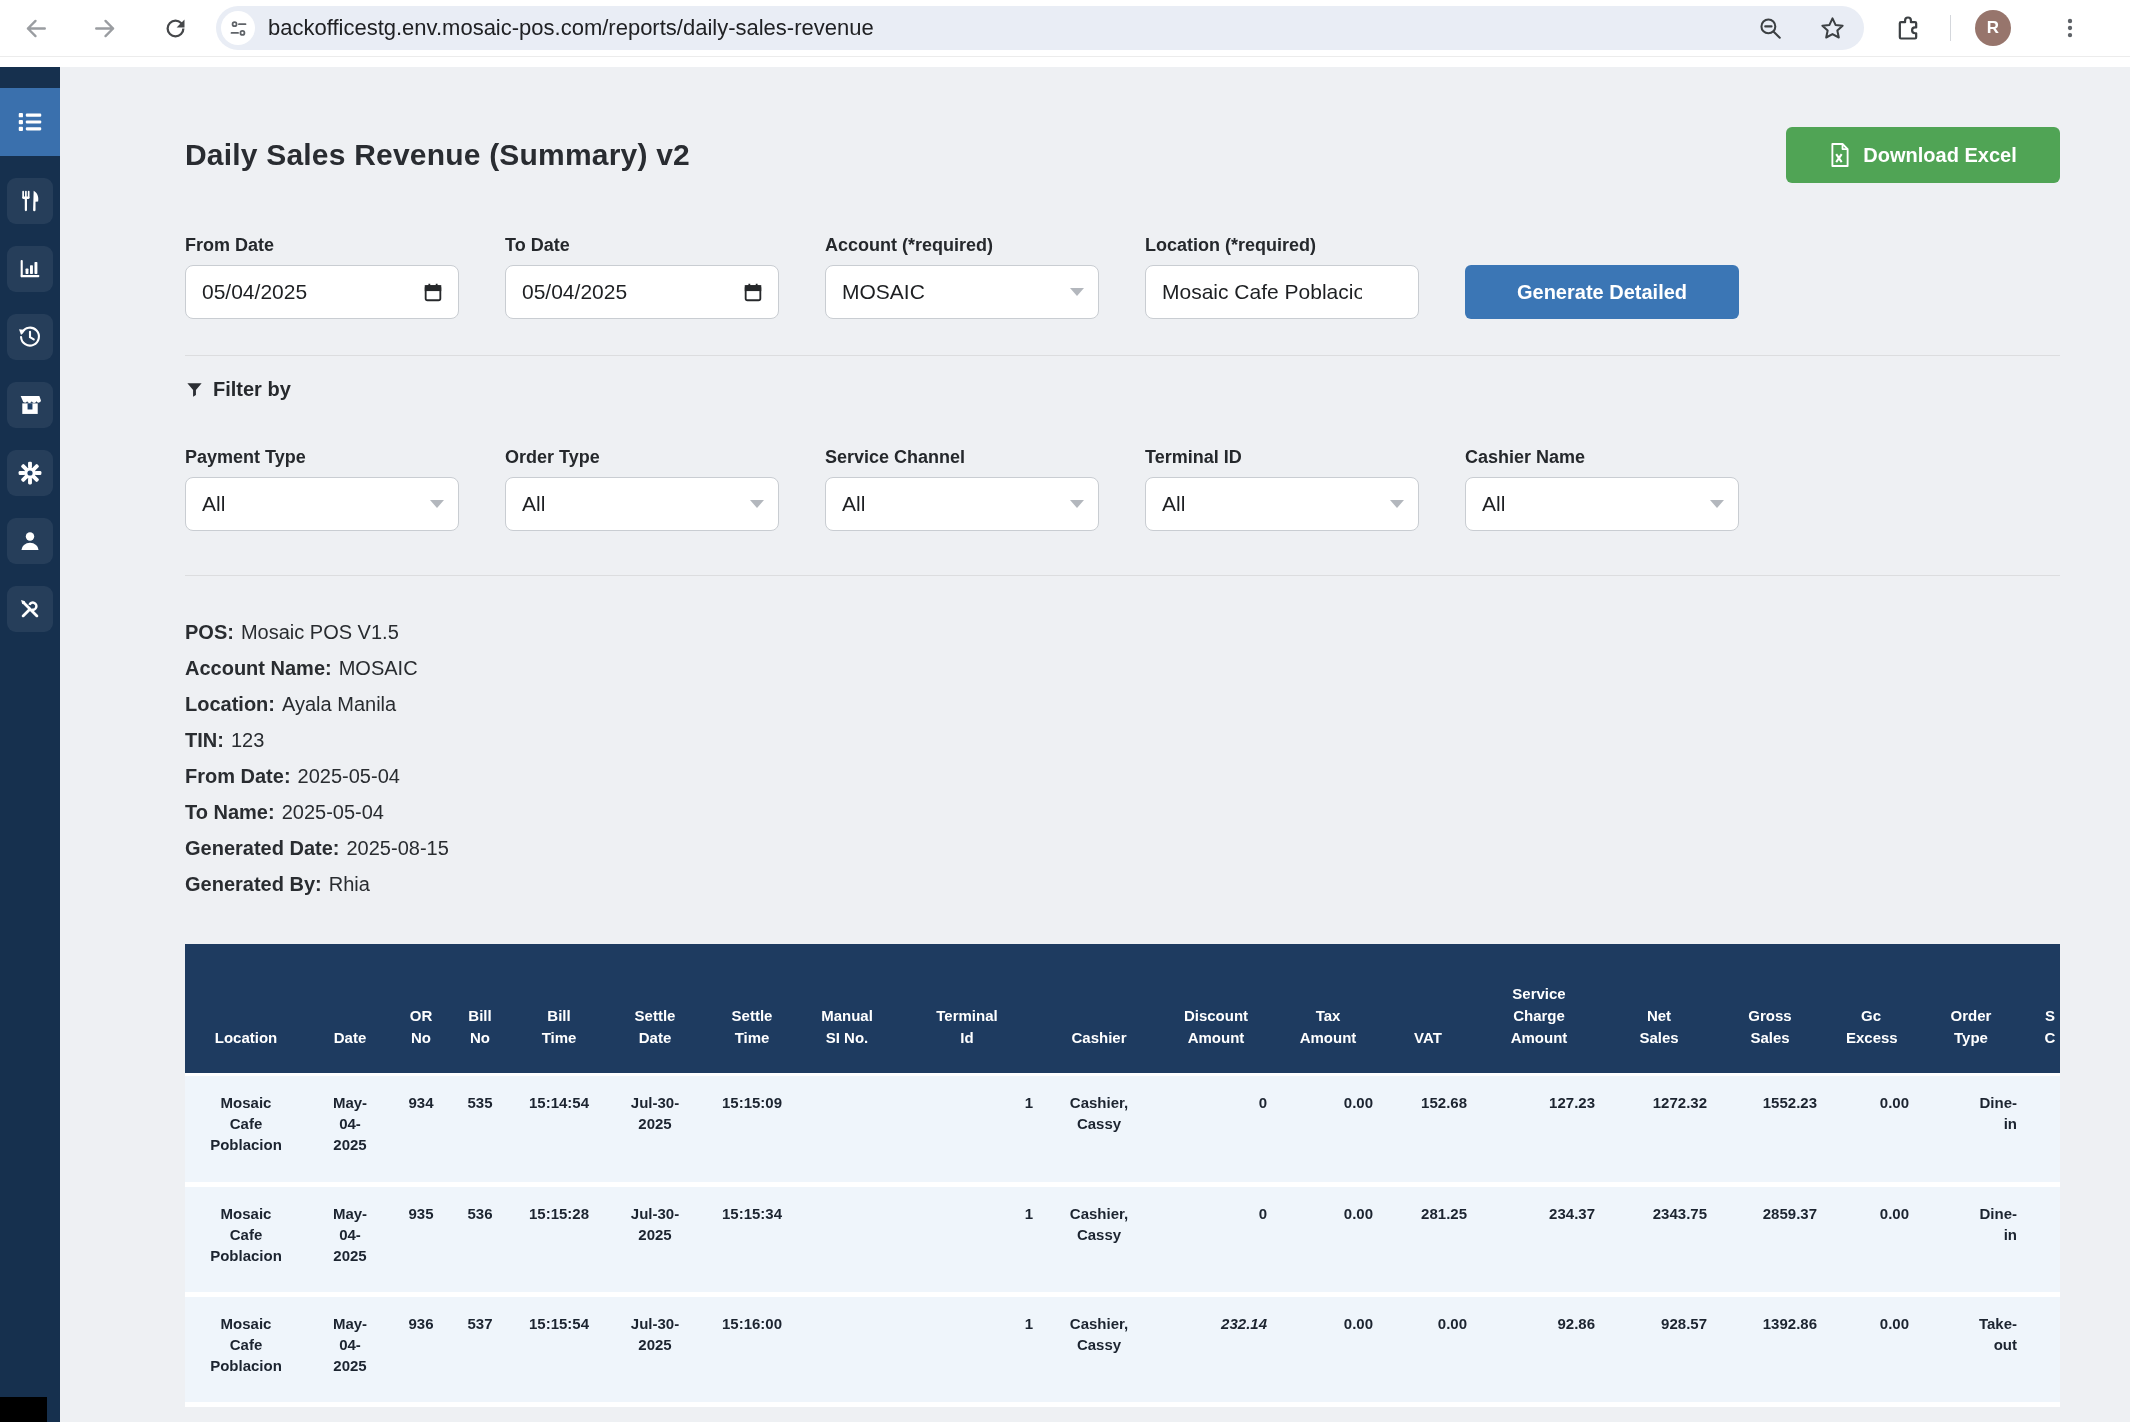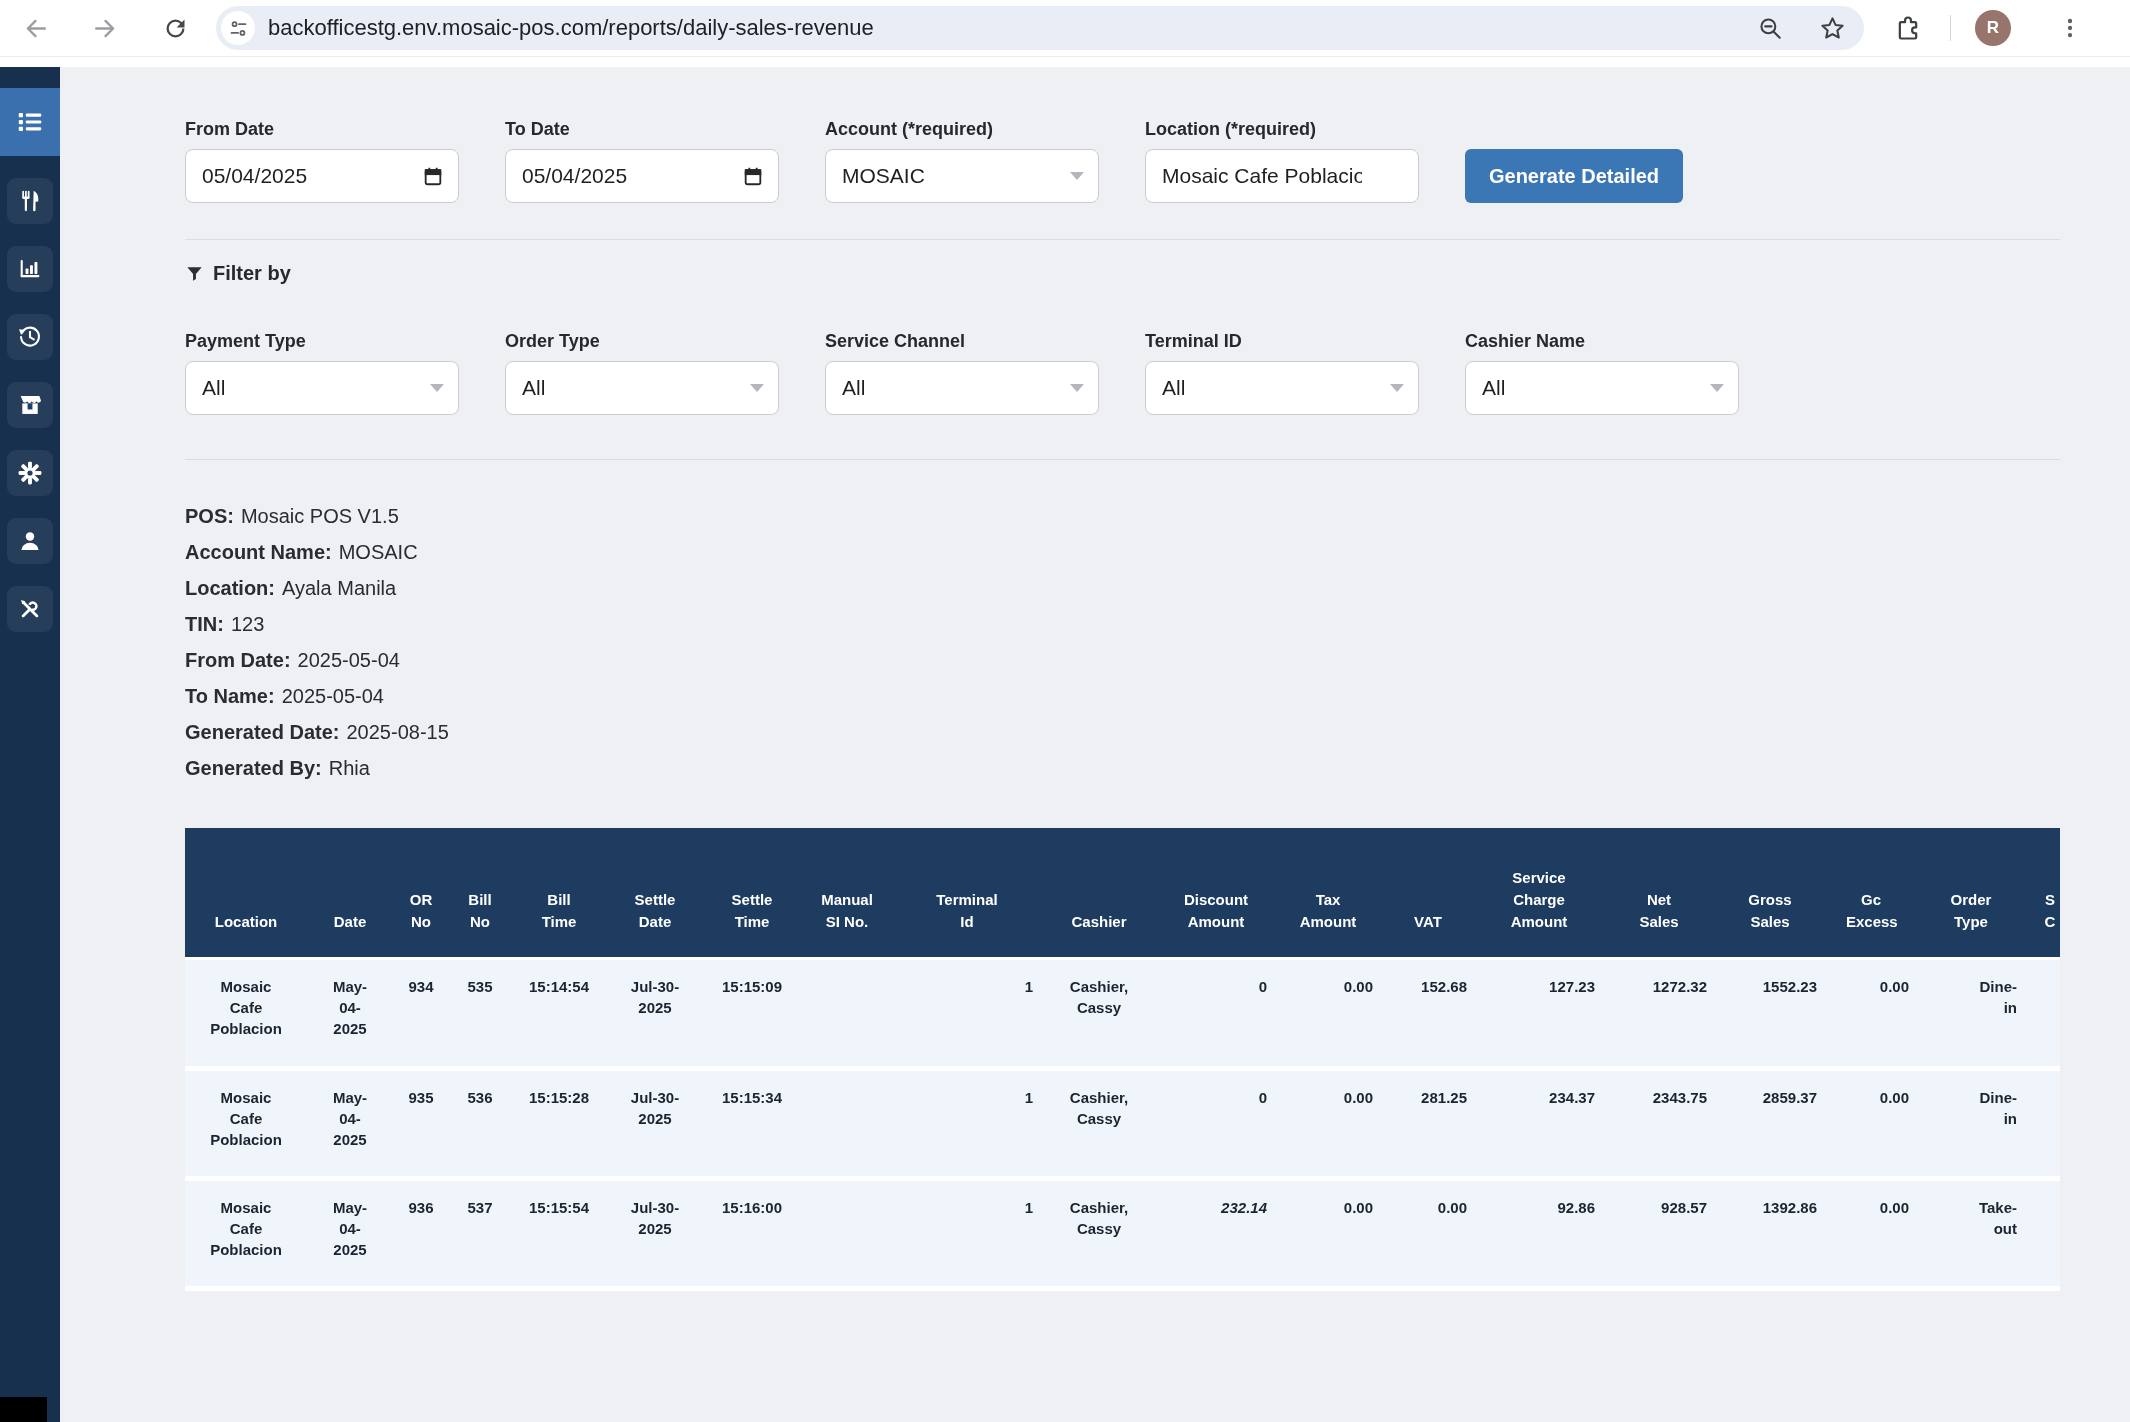--- a/index.html
+++ b/index.html
@@ -38,21 +38,21 @@
   .tile:first-of-type { margin-top:11px; }
 
   .main { flex:1; background:var(--page-bg,#eef0f3); padding:0 70px 0 125px; overflow:hidden; }
 
   .header-row { margin-top:60px; display:flex; align-items:center; justify-content:space-between; }
   h1 { font-size:30px; font-weight:700; color:#292c31; letter-spacing:.2px; }
 
   .btn { border:none; border-radius:6px; color:#fff; font-size:20px; font-weight:600;
     font-family:inherit; cursor:pointer; display:flex; align-items:center; justify-content:center; gap:12px; }
   .btn-green { width:274px; height:56px; background:var(--accent-green,#50a455); }
-  .btn-blue  { width:218px; height:54px; background:var(--accent-blue,#3b76b5); }
+  .btn-blue  { width:274px; height:54px; background:var(--accent-blue,#3b76b5); }
 
   .form-row { display:flex; align-items:flex-end; }
   .form-row .field { width:274px; margin-right:46px; }
   .field label { display:block; font-size:18px; font-weight:600; color:#25282c; margin-bottom:9px; }
   .control { height:54px; background:#fff; border:1px solid #c9cdd2; border-radius:8px;
     display:flex; align-items:center; padding:0 14px 0 16px; font-size:21px; color:#1d1f22; cursor:pointer; }
   .control .val { flex:1; white-space:nowrap; overflow:hidden; }
   .caret { width:0; height:0; border-left:7px solid transparent; border-right:7px solid transparent;
     border-top:8px solid #b3b7bd; flex:none; }
   input.control { width:274px; font-family:inherit; padding-right:56px; }
@@ -222,20 +222,31 @@
             <path d="M8 8 l16.5 16.5"></path>
           </g>
           <circle cx="19.5" cy="12.5" r="4.4" fill="none" stroke="#fff" stroke-width="3" stroke-dasharray="20 8" transform="rotate(200 19.5 12.5)"></circle>
           <polygon points="5,5 10,6.5 6.5,10" fill="#fff"></polygon>
         </svg>
     </div>
   </nav>
 
   <main class="main">
 
+    <div class="header-row">
+      <h1>Daily Sales Revenue (Summary) v2</h1>
+      <button class="btn btn-green">
+        <svg width="22" height="26" viewBox="0 0 26 30" fill="none" stroke="#fff" stroke-width="2.2" stroke-linejoin="round">
+            <path d="M4 2 h12 l6 6 v20 H4 z"></path>
+            <path d="M16 2 v6 h6"></path>
+            <path d="M8.5 14 l6.5 9.5 M15 14 l-6.5 9.5" stroke-width="2.4"></path>
+          </svg>
+        <span>Download Excel</span>
+      </button>
+    </div>
 
     <div class="form-row row1">
       <div class="field">
         <label>From Date</label>
         <div class="control">
           <span class="val">05/04/2025</span>
           <svg width="22" height="22" viewBox="0 0 24 24" fill="none" stroke="#26282b" stroke-width="2">
               <rect x="4" y="5.5" width="16" height="15.5" rx="2"></rect>
               <rect x="4" y="5.5" width="16" height="4.5" fill="#26282b"></rect>
               <line x1="8" y1="3" x2="8" y2="7"></line>

